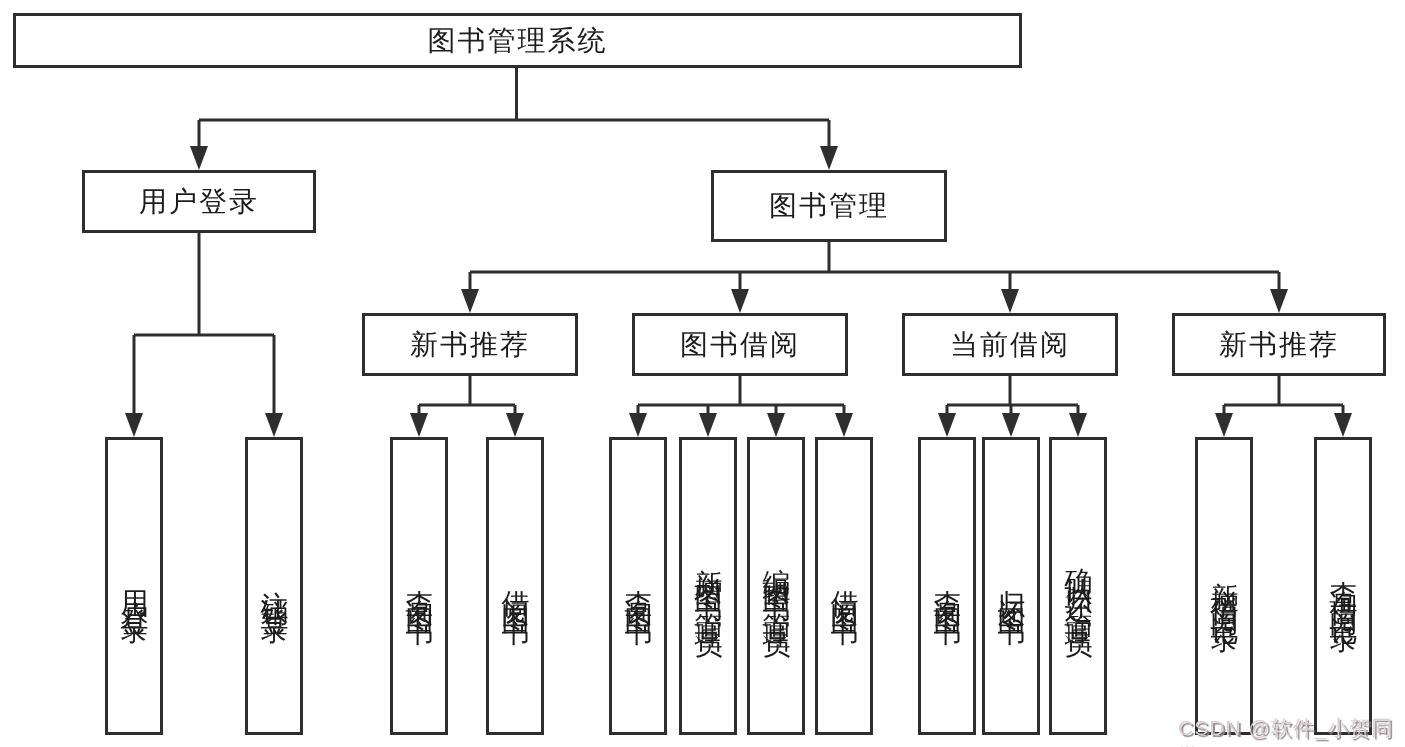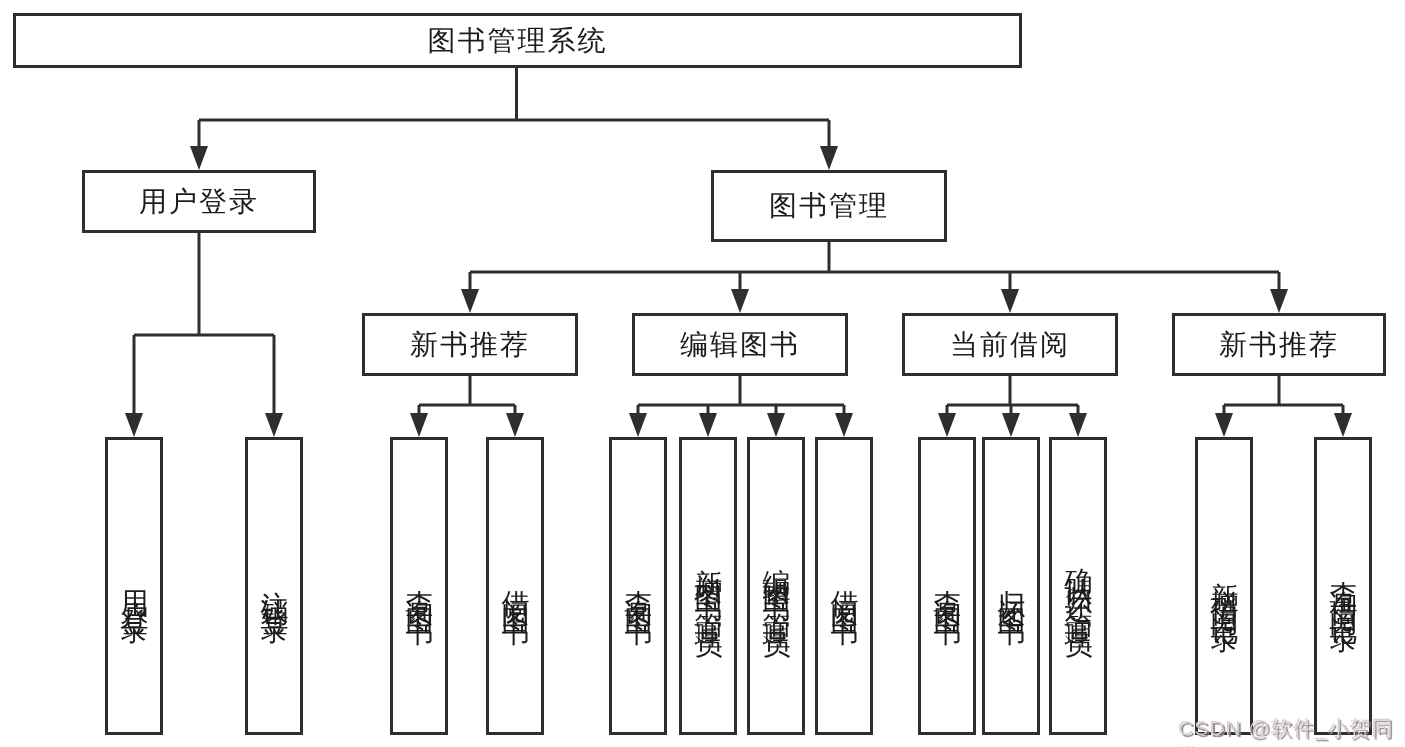--- a/index.html
+++ b/index.html
@@ -76,21 +76,21 @@
     <polygon points="1215,413 1233,413 1224,437"></polygon>
     <polygon points="1334,413 1352,413 1343,437"></polygon>
   </svg>
 
   <div class="node" style="left:13px;top:13px;width:1009px;height:55px;">图书管理系统</div>
 
   <div class="node" style="left:82px;top:170px;width:234px;height:63px;">用户登录</div>
   <div class="node" style="left:711px;top:170px;width:236px;height:72px;">图书管理</div>
 
   <div class="node" style="left:362px;top:313px;width:216px;height:63px;">新书推荐</div>
-  <div class="node" style="left:632px;top:313px;width:216px;height:63px;">编辑图书</div>
+  <div class="node" style="left:632px;top:313px;width:216px;height:63px;">图书借阅</div>
   <div class="node" style="left:902px;top:313px;width:216px;height:63px;text-align:right;">当前借阅</div>
   <div class="node" style="left:1172px;top:313px;width:214px;height:63px;">新书推荐</div>
 
   <div class="node v" style="left:105px;top:437px;width:58px;height:298px;">用户登录</div>
   <div class="node v" style="left:245px;top:437px;width:58px;height:298px;">注销登录</div>
 
   <div class="node v" style="left:390px;top:437px;width:58px;height:298px;">查询图书</div>
   <div class="node v" style="left:486px;top:437px;width:58px;height:298px;">借阅图书</div>
 
   <div class="node v" style="left:609px;top:437px;width:58px;height:298px;">查询图书</div>

